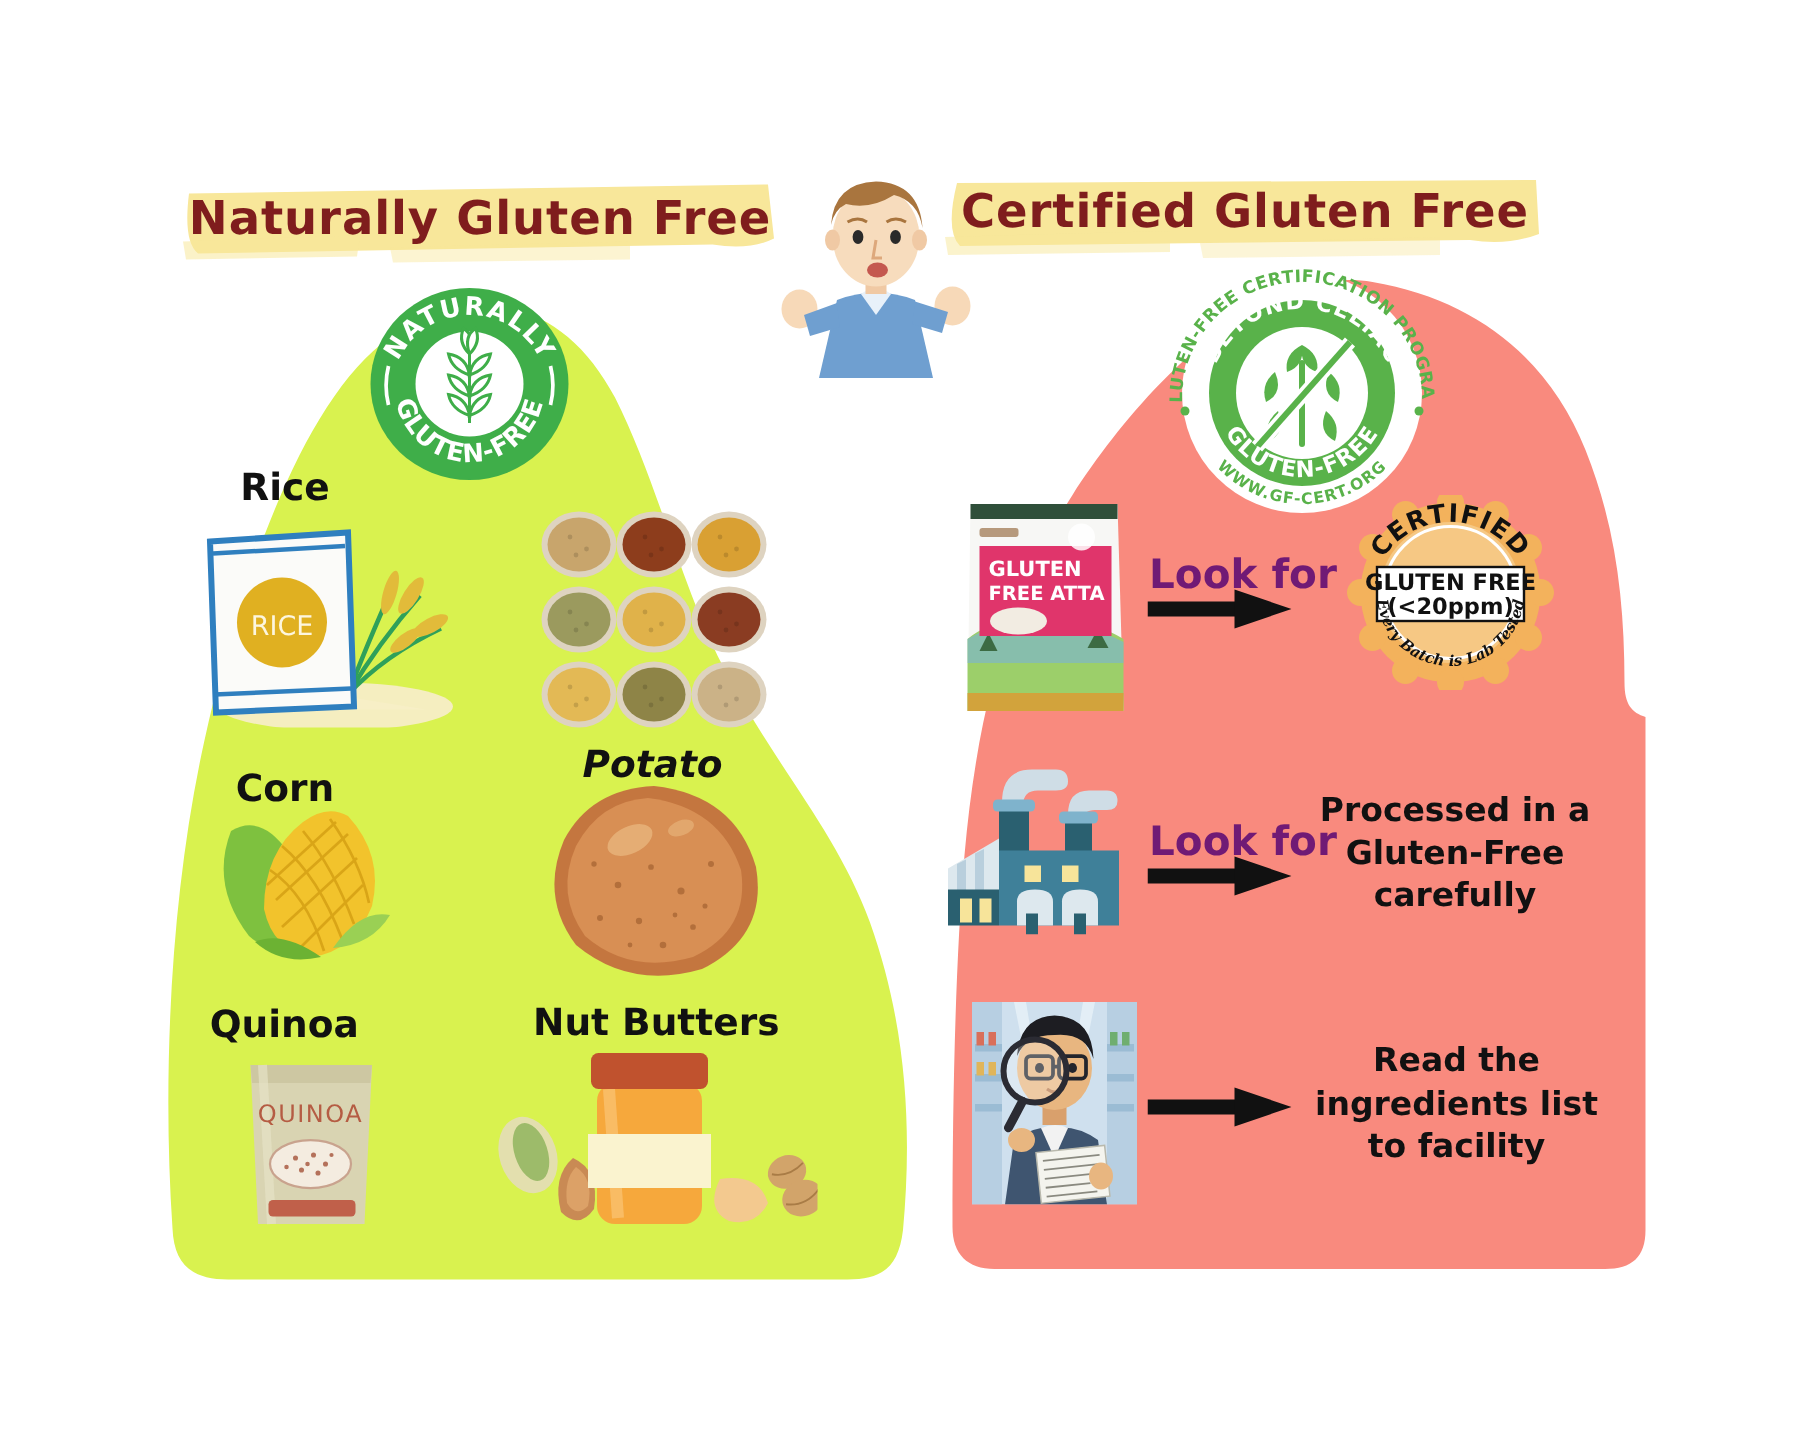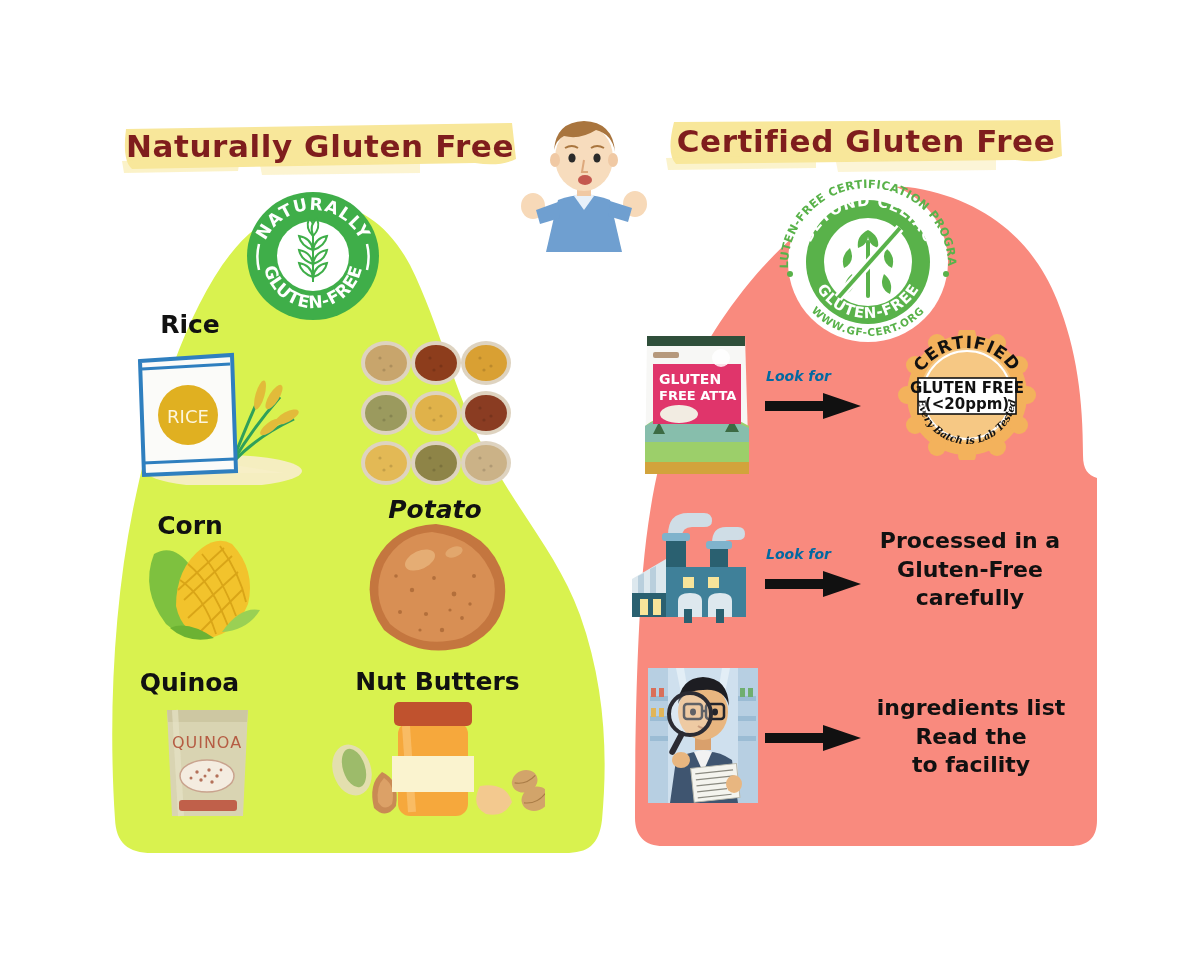--- a/index.html
+++ b/index.html
@@ -13,21 +13,21 @@
   .blob-red{left:585px;top:170px;width:520px;height:680px;}
 
   
   .title-wrap{position:absolute;height:62px;}
   .hl{position:absolute;left:0;top:0;width:100%;height:100%;}
   .title-text{position:absolute;left:0;top:0;width:100%;height:100%;
      display:flex;align-items:center;justify-content:center;
      color:#7f1d1d;font-size:31px;font-weight:bold;letter-spacing:.6px;
      font-family:"DejaVu Sans", sans-serif;white-space:nowrap;}
   #title-left{left:120px;top:115px;width:400px;}
-  #title-right{left:666px;top:110px;width:400px;}
+  #title-right{left:630px;top:110px;width:400px;}
 
   
   .badge{position:absolute;}
   #badge-natural{left:237px;top:186px;width:152px;height:140px;}
   #badge-celiac{left:778px;top:178px;width:180px;height:165px;}
   #seal-certified{left:896px;top:330px;width:142px;height:130px;}
 
   
   #person-shrug{position:absolute;left:520px;top:112px;width:128px;height:140px;}
 
@@ -50,22 +50,22 @@
   #img-quinoa{left:155px;top:700px;width:105px;height:118px;}
   #lbl-nutbutters{left:335px;top:667px;width:205px;}
   #img-nutbutters{left:320px;top:698px;width:225px;height:122px;}
 
   
   .row-img{position:absolute;}
   #img-packet{left:637px;top:330px;width:118px;height:150px;}
   #img-factory{left:620px;top:505px;width:148px;height:118px;}
   #img-boy{left:648px;top:668px;width:110px;height:135px;}
 
-  .lookfor{position:absolute;color:#0369a1;font-size:14px;font-weight:bold;
-     font-family:"DejaVu Sans", sans-serif;white-space:nowrap;font-style:italic;}
+  .lookfor{position:absolute;color:#701a75;font-size:27px;font-weight:bold;
+     font-family:"DejaVu Sans", sans-serif;white-space:nowrap;}
   #lookfor-1{left:766px;top:368px;}
   #lookfor-2{left:766px;top:546px;}
 
   .arrow{position:absolute;}
   #arrow-1{left:765px;top:392px;width:96px;height:28px;}
   #arrow-2{left:765px;top:570px;width:96px;height:28px;}
   #arrow-3{left:765px;top:724px;width:96px;height:28px;}
 
   .row-text{position:absolute;color:#111111;font-size:22px;font-weight:bold;
      line-height:1.30;text-align:center;font-family:"DejaVu Sans", sans-serif;}
@@ -532,18 +532,18 @@
         <line x1="48" y1="128" x2="82" y2="128"></line>
       </g>
     </g>
     <ellipse cx="86" cy="116" rx="8" ry="9" fill="#e8b680"></ellipse>
   </svg>
   <svg class="arrow" id="arrow-3" viewBox="0 0 96 28">
     <rect x="0" y="9" width="66" height="10" fill="#111111"></rect>
     <path d="M58 1 L96 14 L58 27 Z" fill="#111111"></path>
   </svg>
   <div class="row-text" id="text-row3">
+    <div>Read the</div>
     <div>ingredients list</div>
-    <div>Read the</div>
     <div>to facility</div>
   </div>
 
 </div>
 
 </body></html>

